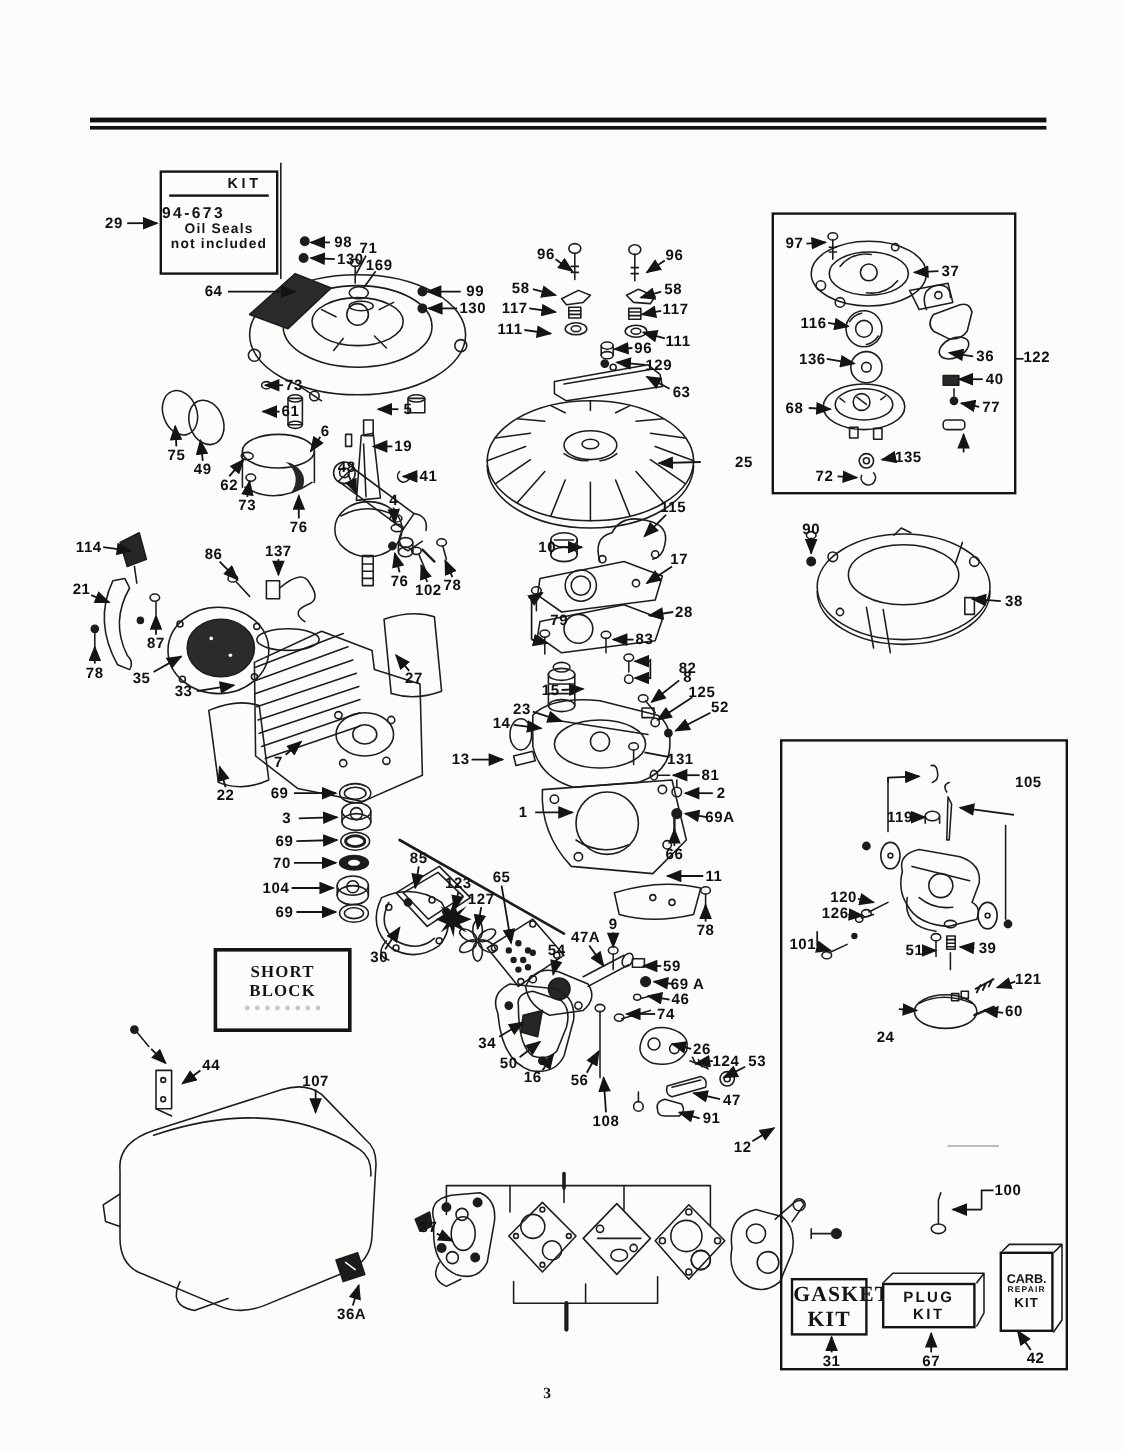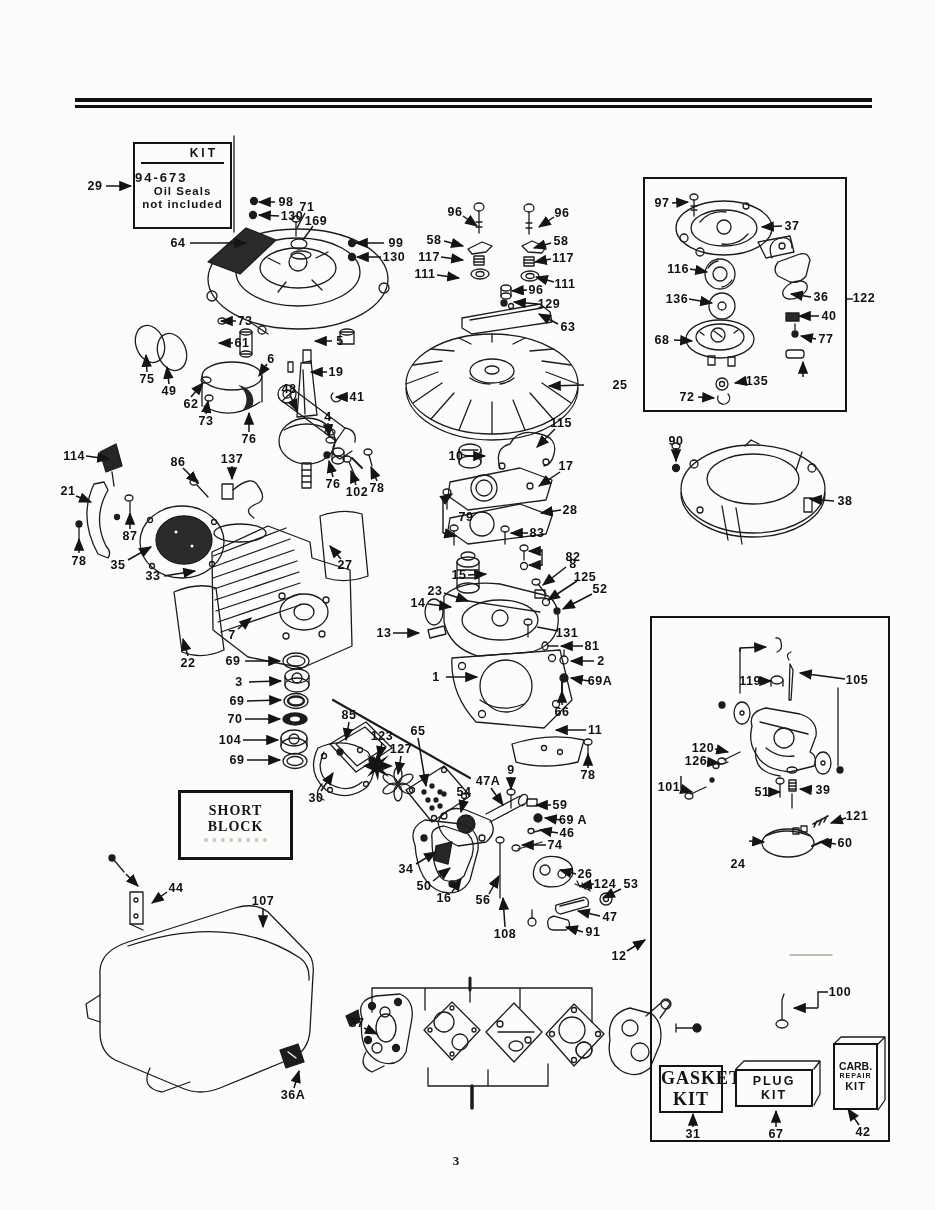--- a/index.html
+++ b/index.html
@@ -783,21 +783,21 @@
       <span class="callout" style="left: 821px; top: 297px;">36</span>
       <span class="callout" style="left: 829px; top: 316px;">40</span>
       <span class="callout" style="left: 826px; top: 339px;">77</span>
       <span class="callout" style="left: 662px; top: 340px;">68</span>
       <span class="callout" style="left: 757px; top: 381px;">135</span>
       <span class="callout" style="left: 687px; top: 397px;">72</span>
       <span class="callout" style="left: 864px; top: 298px;">122</span>
       <span class="callout" style="left: 676px; top: 441px;">90</span>
       <span class="callout" style="left: 845px; top: 501px;">38</span>
       <span class="callout" style="left: 750px; top: 681px;">119</span>
-      <span class="callout" style="left: 857px; top: 680px;">105</span>
+      <span class="callout" style="left: 857px; top: 652px;">105</span>
       <span class="callout" style="left: 703px; top: 748px;">120</span>
       <span class="callout" style="left: 696px; top: 761px;">126</span>
       <span class="callout" style="left: 669px; top: 787px;">101</span>
       <span class="callout" style="left: 762px; top: 792px;">51</span>
       <span class="callout" style="left: 823px; top: 790px;">39</span>
       <span class="callout" style="left: 857px; top: 816px;">121</span>
       <span class="callout" style="left: 738px; top: 840px; margin-top: 24px;">24</span>
       <span class="callout" style="left: 845px; top: 843px;">60</span>
       <span class="callout" style="left: 840px; top: 992px;">100</span>
       <span class="callout" style="left: 693px; top: 1134px;">31</span>

